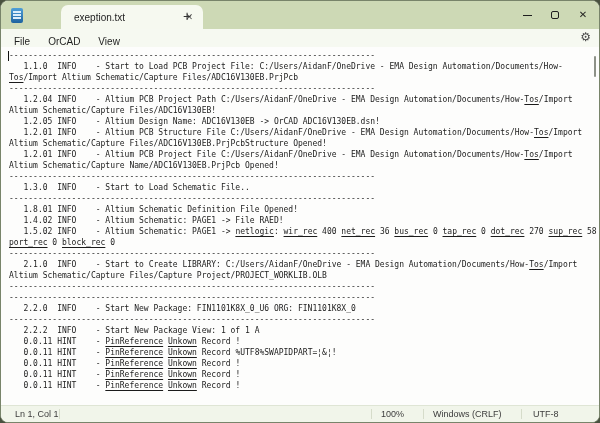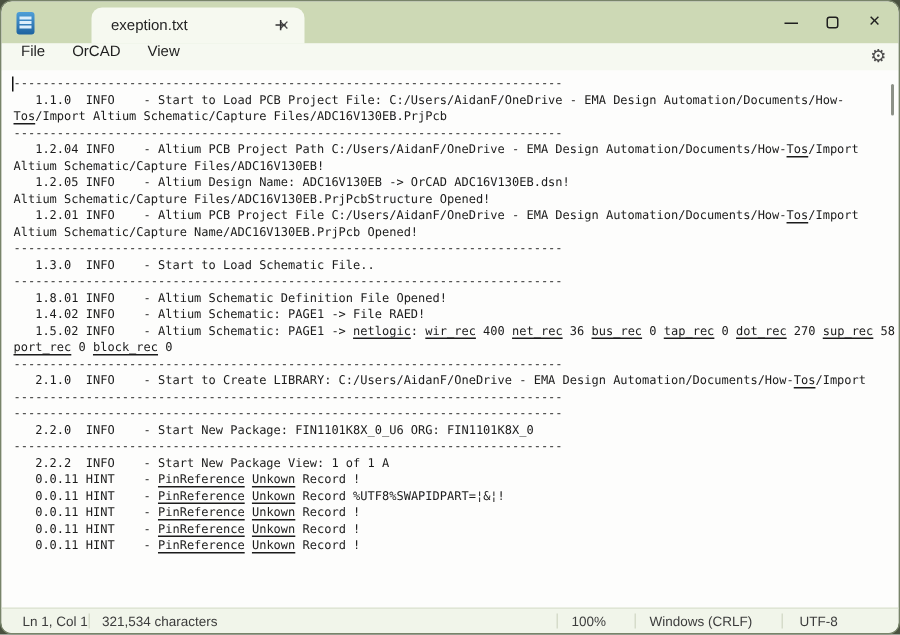--- a/index.html
+++ b/index.html
@@ -29,21 +29,21 @@
   .tab-title { flex:1; font-size:10px; color:#242424; white-space:nowrap; overflow:hidden; }
   .tab-close { font-size:9px; color:#4a4a4a; line-height:9px; padding:2px; cursor:default; }
   .new-tab { position:absolute; left:177px; top:5px; font-size:14px; color:#333; padding:2px 5px; }
   .win-controls { position:absolute; right:2px; top:0; height:28px; display:flex; }
   .win-btn { width:28px; height:28px; display:flex; align-items:center; justify-content:center; color:#1f1f1f; }
   .glyph-min { display:block; width:9px; height:1px; background:#1f1f1f; }
   .glyph-max { display:block; width:8px; height:8px; border:1px solid #1f1f1f; border-radius:2px; }
   .glyph-close { font-size:10px; line-height:10px; }
   
   .menubar {
-    height:18px; background:#f6f9f1; display:flex; align-items:flex-start;
+    height:18px; background:#f6f9f1; display:flex; align-items:flex-end;
     padding-left:4px; position:relative;
   }
   .menu-item { font-size:10px; color:#1f1f1f; padding:0 9px; }
   .settings-btn { position:absolute; right:8px; top:1px; font-size:12px; color:#4b4b4b; }
   
   .editor {
     position:relative; height:358px; background:#fdfdfc;
     padding:3px 0 0 8px; overflow:hidden; cursor:text;
   }
   .line {
@@ -104,50 +104,51 @@
   <div class="editor">
     <div class="caret"></div>
     <div id="editor-lines">
         <div class="line">----------------------------------------------------------------------------</div>
         <div class="line">   1.1.0  INFO    - Start to Load PCB Project File: C:/Users/AidanF/OneDrive - EMA Design Automation/Documents/How-</div>
         <div class="line"><span class="mis">Tos</span>/Import Altium Schematic/Capture Files/ADC16V130EB.PrjPcb</div>
         <div class="line">----------------------------------------------------------------------------</div>
         <div class="line">   1.2.04 INFO    - Altium PCB Project Path C:/Users/AidanF/OneDrive - EMA Design Automation/Documents/How-<span class="mis">Tos</span>/Import</div>
         <div class="line">Altium Schematic/Capture Files/ADC16V130EB!</div>
         <div class="line">   1.2.05 INFO    - Altium Design Name: ADC16V130EB -&gt; OrCAD ADC16V130EB.dsn!</div>
+        <div class="line">   1.2.01 INFO    - Altium PCB Structure File C:/Users/AidanF/OneDrive - EMA Design Automation/Documents/How-<span class="mis">Tos</span>/Import</div>
         <div class="line">Altium Schematic/Capture Files/ADC16V130EB.PrjPcbStructure Opened!</div>
         <div class="line">   1.2.01 INFO    - Altium PCB Project File C:/Users/AidanF/OneDrive - EMA Design Automation/Documents/How-<span class="mis">Tos</span>/Import</div>
         <div class="line">Altium Schematic/Capture Name/ADC16V130EB.PrjPcb Opened!</div>
         <div class="line">----------------------------------------------------------------------------</div>
         <div class="line">   1.3.0  INFO    - Start to Load Schematic File..</div>
         <div class="line">----------------------------------------------------------------------------</div>
         <div class="line">   1.8.01 INFO    - Altium Schematic Definition File Opened!</div>
         <div class="line">   1.4.02 INFO    - Altium Schematic: PAGE1 -&gt; File RAED!</div>
         <div class="line">   1.5.02 INFO    - Altium Schematic: PAGE1 -&gt; <span class="mis">netlogic</span>: <span class="mis">wir_rec</span> 400 <span class="mis">net_rec</span> 36 <span class="mis">bus_rec</span> 0 <span class="mis">tap_rec</span> 0 <span class="mis">dot_rec</span> 270 <span class="mis">sup_rec</span> 58</div>
         <div class="line"><span class="mis">port_rec</span> 0 <span class="mis">block_rec</span> 0</div>
         <div class="line">----------------------------------------------------------------------------</div>
         <div class="line">   2.1.0  INFO    - Start to Create LIBRARY: C:/Users/AidanF/OneDrive - EMA Design Automation/Documents/How-<span class="mis">Tos</span>/Import</div>
+        <div class="line">Altium Schematic/Capture Files/Capture Project/PROJECT_WORKLIB.OLB</div>
         <div class="line">----------------------------------------------------------------------------</div>
         <div class="line">----------------------------------------------------------------------------</div>
         <div class="line">   2.2.0  INFO    - Start New Package: FIN1101K8X_0_U6 ORG: FIN1101K8X_0</div>
         <div class="line">----------------------------------------------------------------------------</div>
         <div class="line">   2.2.2  INFO    - Start New Package View: 1 of 1 A</div>
         <div class="line">   0.0.11 HINT    - <span class="mis">PinReference</span> <span class="mis">Unkown</span> Record !</div>
         <div class="line">   0.0.11 HINT    - <span class="mis">PinReference</span> <span class="mis">Unkown</span> Record %UTF8%SWAPIDPART=¦&amp;¦!</div>
         <div class="line">   0.0.11 HINT    - <span class="mis">PinReference</span> <span class="mis">Unkown</span> Record !</div>
         <div class="line">   0.0.11 HINT    - <span class="mis">PinReference</span> <span class="mis">Unkown</span> Record !</div>
         <div class="line">   0.0.11 HINT    - <span class="mis">PinReference</span> <span class="mis">Unkown</span> Record !</div>
       </div>
     <div class="scroll-thumb"></div>
   </div>
 
   <div class="statusbar">
     <span class="sb-item" style="left:14px">Ln 1, Col 1</span>
     <span class="sb-sep" style="left:58px"></span>
-    <span class="sb-item" style="left:67px">321,534 characters</span>
     <span class="sb-sep" style="left:370px"></span>
     <span class="sb-item" style="left:380px">100%</span>
     <span class="sb-sep" style="left:422px"></span>
     <span class="sb-item" style="left:432px">Windows (CRLF)</span>
     <span class="sb-sep" style="left:520px"></span>
     <span class="sb-item" style="left:532px">UTF-8</span>
   </div>
 
 </div>
 

